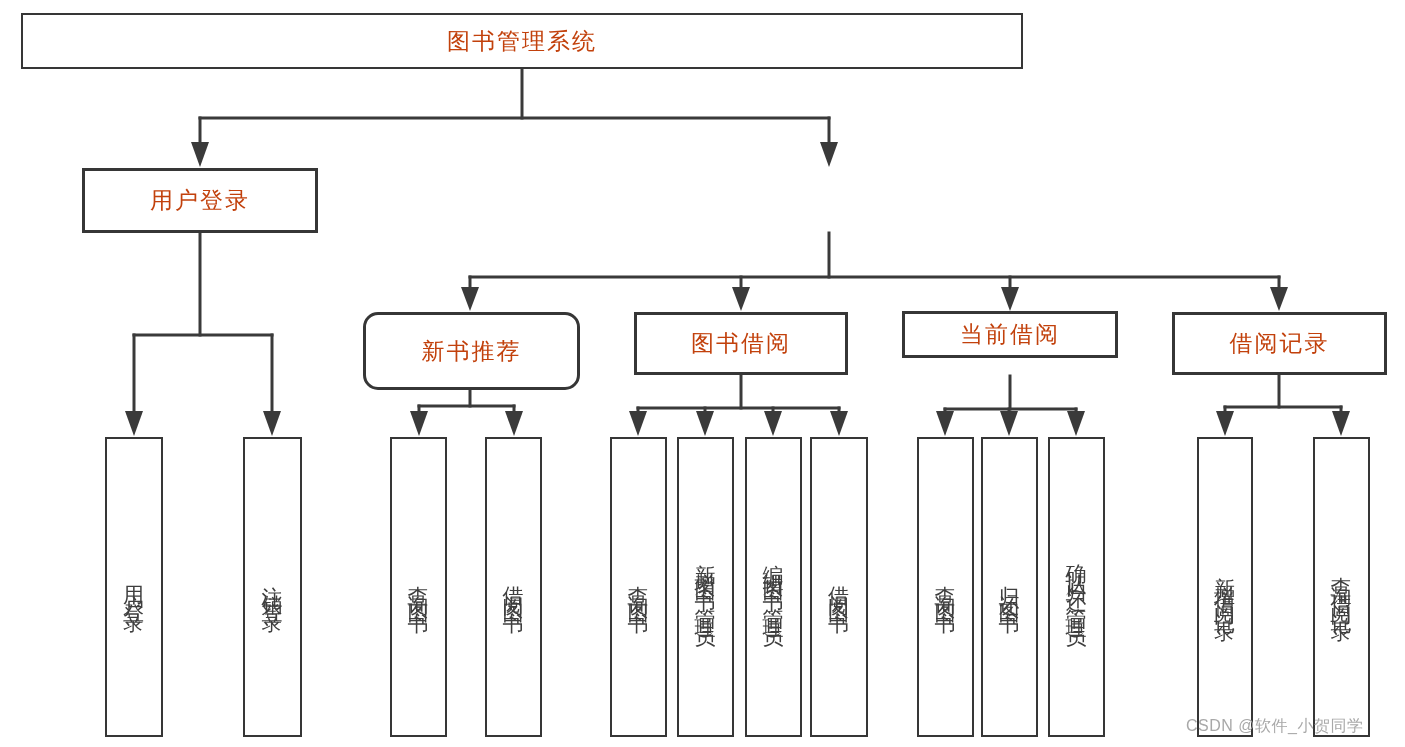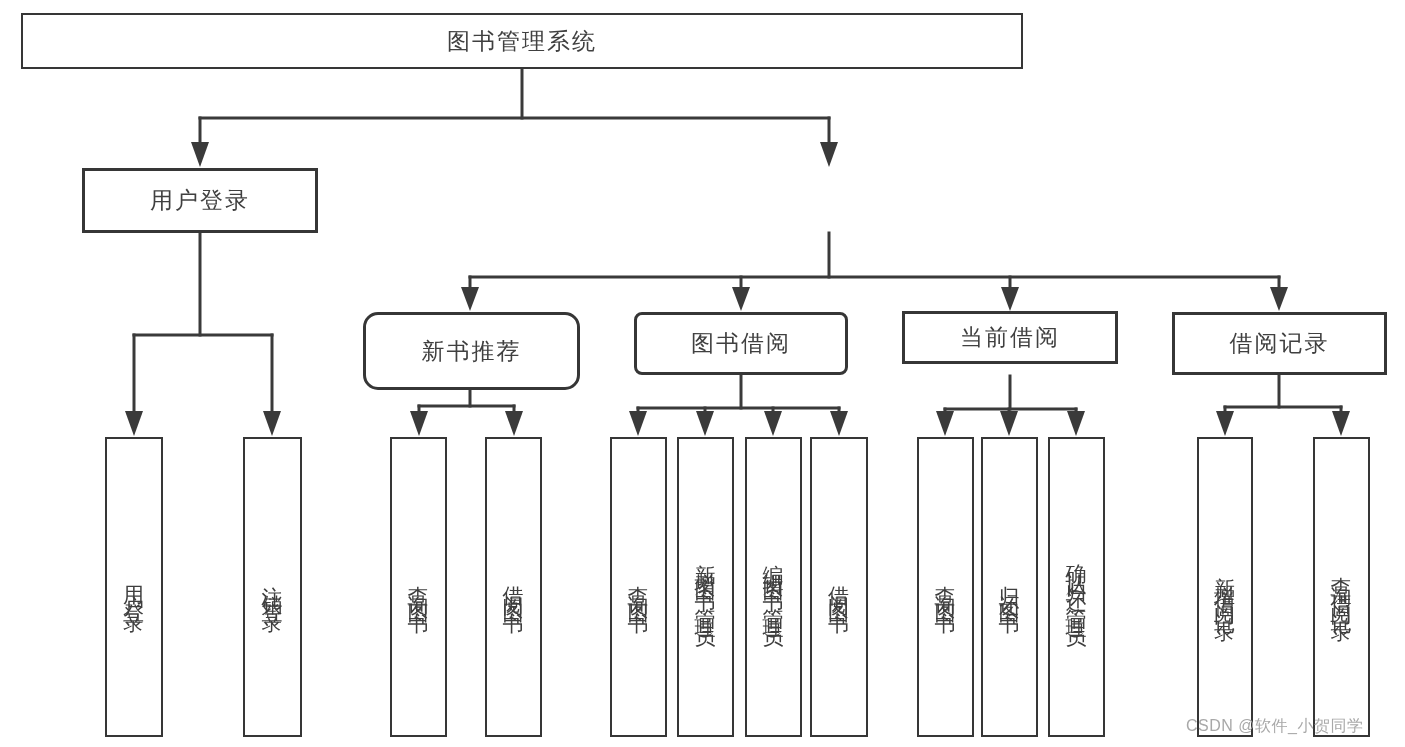--- a/index.html
+++ b/index.html
@@ -17,31 +17,31 @@
     width: 1405px; height: 747px;
   }
   .node {
     position: absolute;
     box-sizing: border-box;
     background: #ffffff;
     border: 3px solid #363636;
     display: flex;
     align-items: center;
     justify-content: center;
-    color: #404040;
+    color: #c2410c;
     font-size: 23px;
     letter-spacing: 2px;
     white-space: nowrap;
   }
   .root    { left: 21px;   top: 13px;  width: 1002px; height: 56px; border-width: 2px; }
   .l2-a    { left: 82px;   top: 168px; width: 236px;  height: 65px; }
   .l2-b    { left: 710px;  top: 168px; width: 238px;  height: 65px; }
   .l3-a    { left: 363px;  top: 312px; width: 217px;  height: 78px; border-radius: 15px; }
-  .l3-b    { left: 634px;  top: 312px; width: 214px;  height: 63px; border-radius: 8px; }
-  .l3-c    { left: 902px;  top: 311px; width: 216px;  height: 53px; }
+  .l3-b    { left: 634px;  top: 312px; width: 214px;  height: 63px; }
+  .l3-c    { left: 902px;  top: 311px; width: 216px;  height: 47px; }
   .l3-d    { left: 1172px; top: 312px; width: 215px;  height: 63px; }
   .leaf {
     position: absolute;
     top: 437px;
     height: 300px;
     box-sizing: border-box;
     background: #ffffff;
     border: 2.5px solid #363636;
     display: flex;
     align-items: center;

